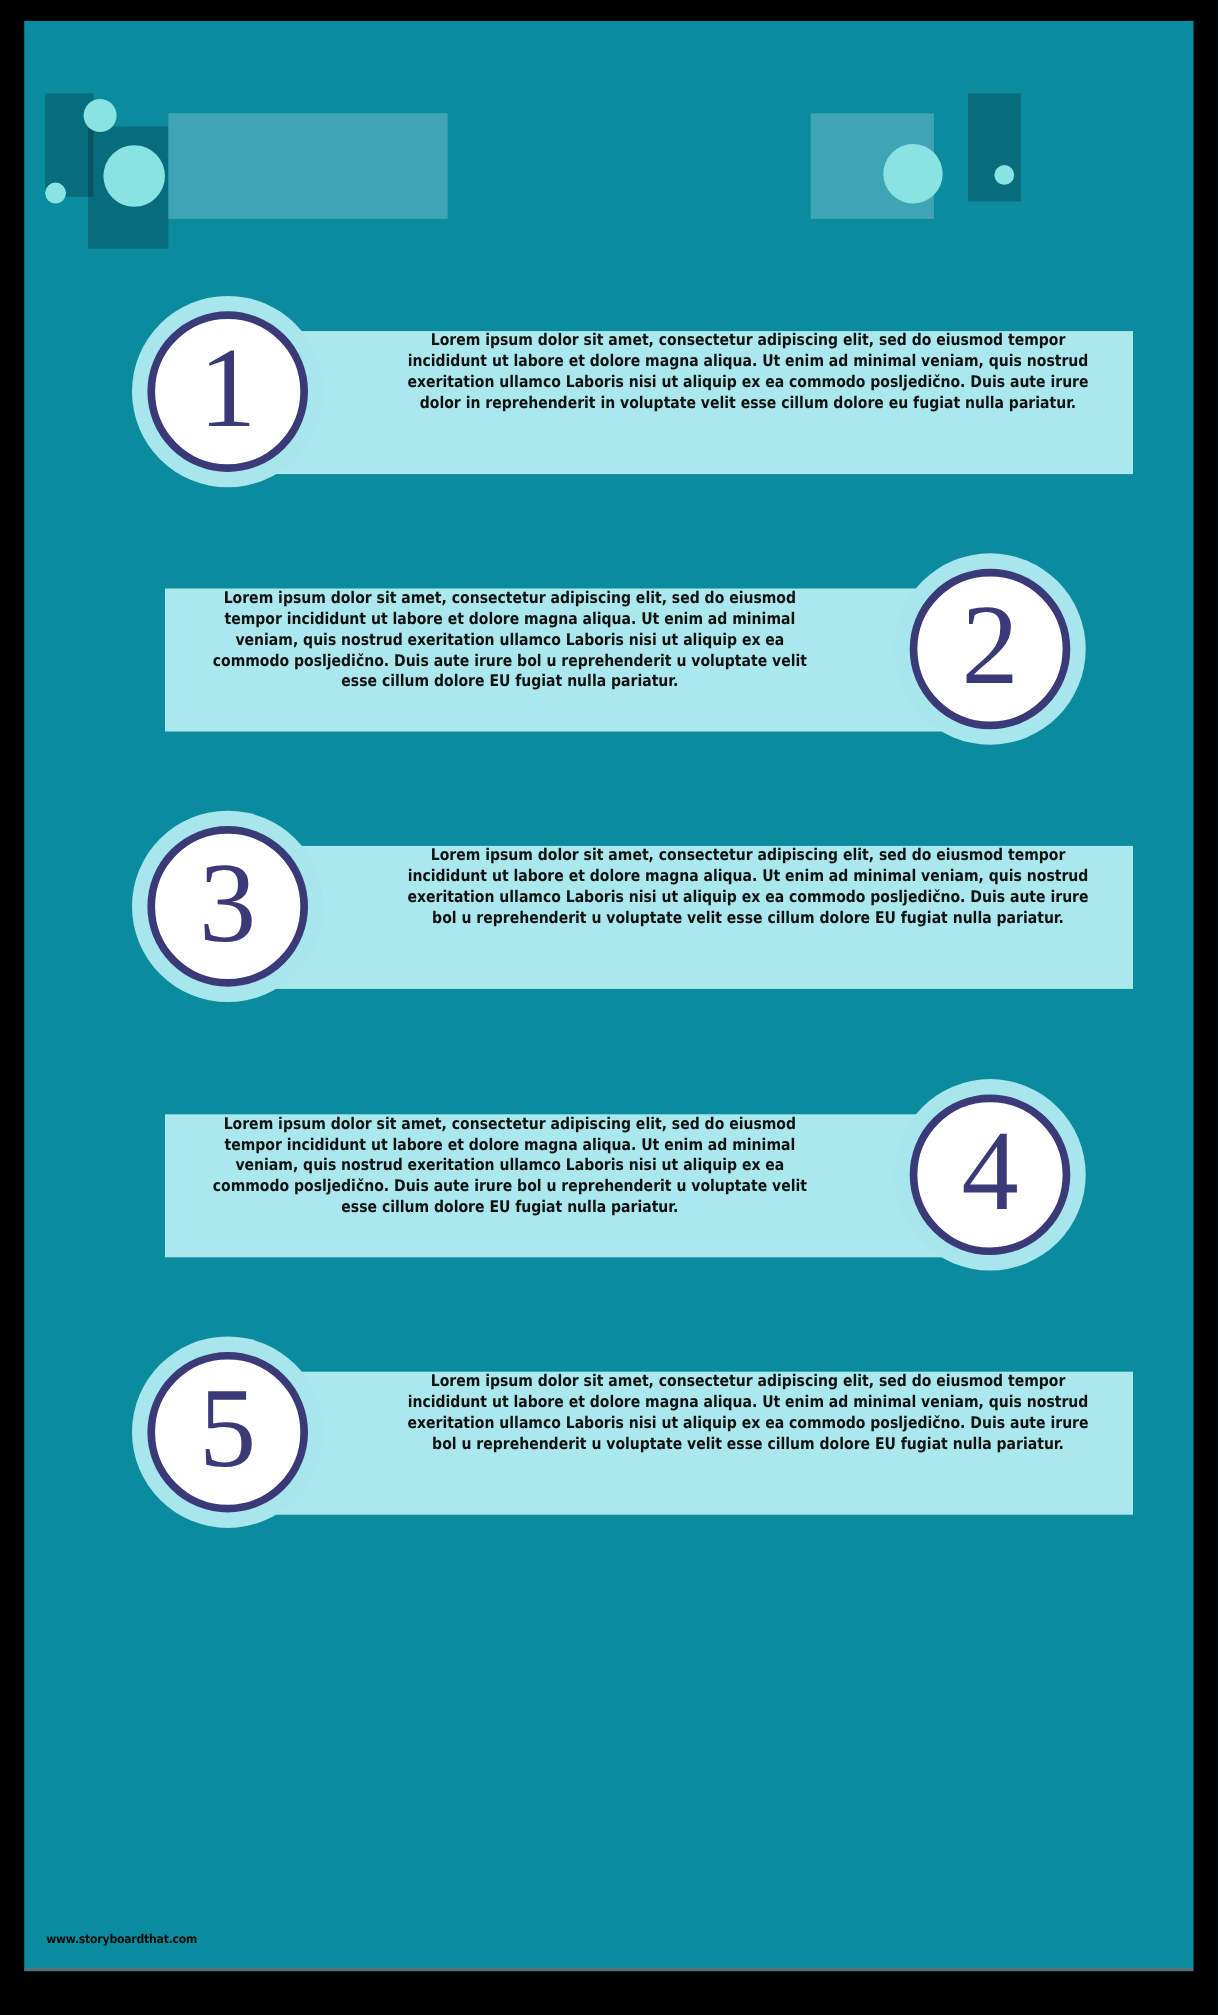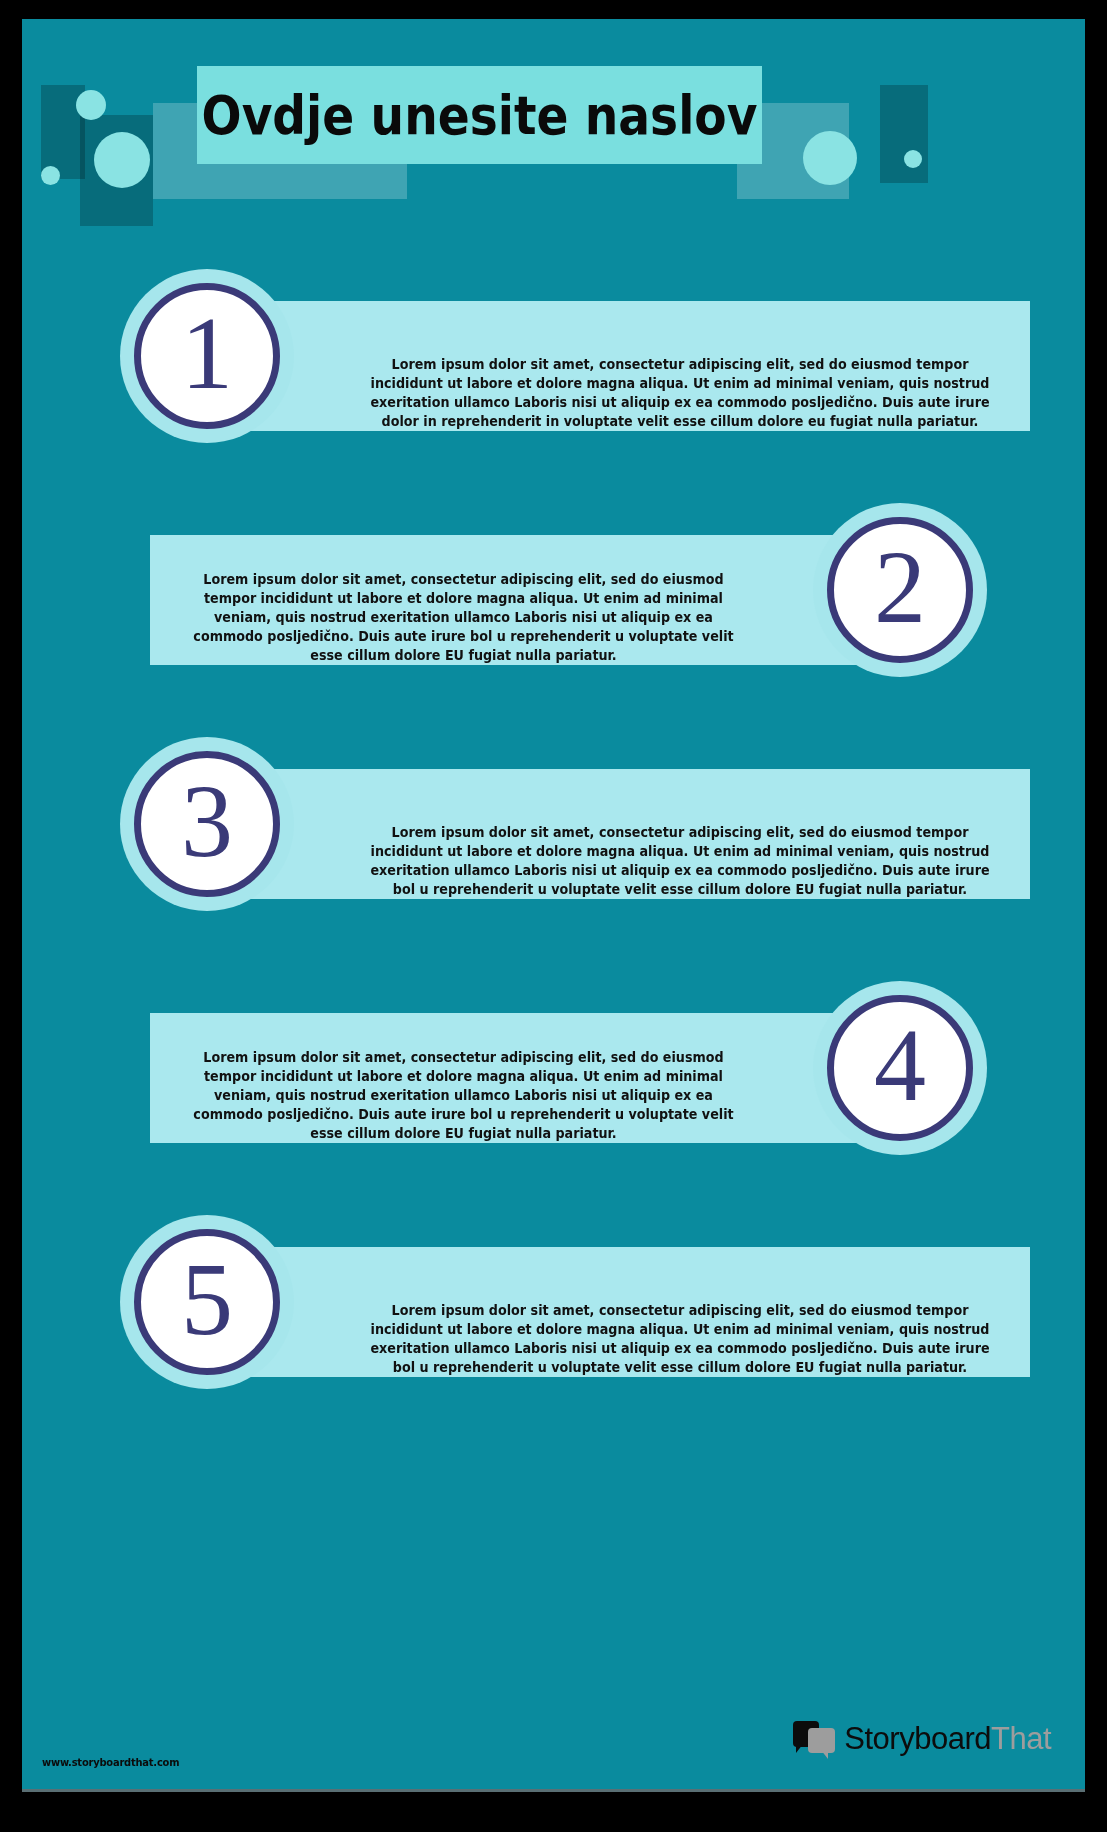--- a/index.html
+++ b/index.html
@@ -73,21 +73,21 @@
     left: 0;
     width: 100%;
     height: 210px;
   }
   .bar {
     position: absolute;
     top: 32px;
     height: 130px;
     background: #aae8ee;
     display: flex;
-    align-items: flex-end;
+    align-items: flex-start;
     box-sizing: border-box;
     z-index: 2;
   }
   .step.left .bar {            
     left: 210px;
     right: 55px;
     padding-left: 120px;
     padding-right: 22px;
   }
   .step.right .bar {           
@@ -215,23 +215,20 @@
   <div class="deco deco-rect-light" style="left:131px; top:84px; width:254px; height:96px; background:rgba(255,255,255,0.22);"></div>
   <div class="deco deco-rect-light" style="left:715px; top:84px; width:112px; height:96px; background:rgba(255,255,255,0.22);"></div>
   <div class="deco deco-rect-dark" style="left:858px; top:66px; width:48px; height:98px;"></div>
 
   <div class="deco deco-circle" style="left:54px; top:71px; width:30px; height:30px;"></div>
   <div class="deco deco-circle" style="left:72px; top:113px; width:56px; height:56px;"></div>
   <div class="deco deco-circle" style="left:19px; top:147px; width:19px; height:19px;"></div>
   <div class="deco deco-circle" style="left:781px; top:112px; width:54px; height:54px;"></div>
   <div class="deco deco-circle" style="left:882px; top:131px; width:18px; height:18px;"></div>
 
-  <div id="title-banner">
-    <span id="title-text">Ovdje unesite naslov</span>
-  </div>
 
   <div class="step left" style="top:250px;">
     <div class="bar">
       <div class="bar-text">Lorem ipsum dolor sit amet, consectetur adipiscing elit, sed do eiusmod tempor incididunt ut labore et dolore magna aliqua. Ut enim ad minimal veniam, quis nostrud exeritation ullamco Laboris nisi ut aliquip ex ea commodo posljedično. Duis aute irure dolor in reprehenderit in voluptate velit esse cillum dolore eu fugiat nulla pariatur.</div>
     </div>
     <div class="badge">
       <div class="badge-inner">
         <span class="badge-num">1</span>
       </div>
     </div>
@@ -276,23 +273,14 @@
     </div>
     <div class="badge">
       <div class="badge-inner">
         <span class="badge-num">5</span>
       </div>
     </div>
   </div>
 
   <div id="footer-url">www.storyboardthat.com</div>
 
-  <div id="logo">
-    <div id="logo-mark">
-      <div class="bubble-back"></div>
-      <div class="bubble-front"></div>
-    </div>
-    <div id="logo-text">
-      <span class="logo-word-1">Storyboard</span><span class="logo-word-2">That</span>
-    </div>
-  </div>
 
 </div>
 
 </body></html>

